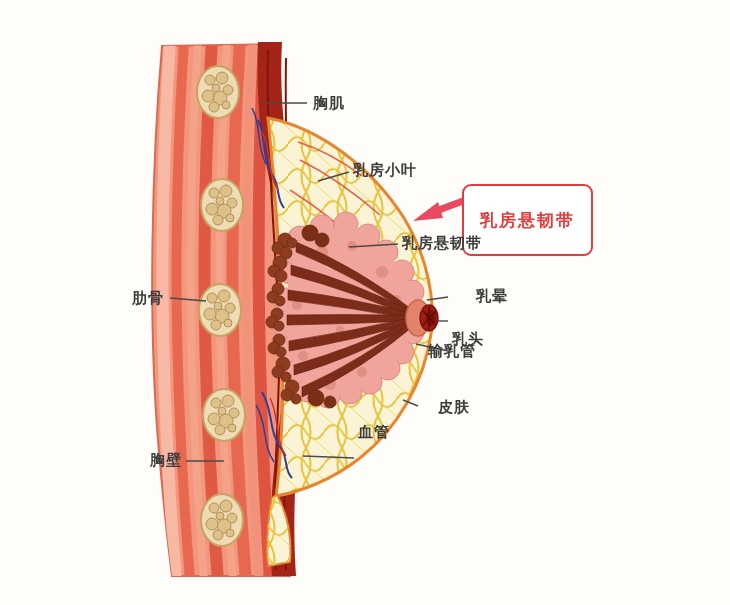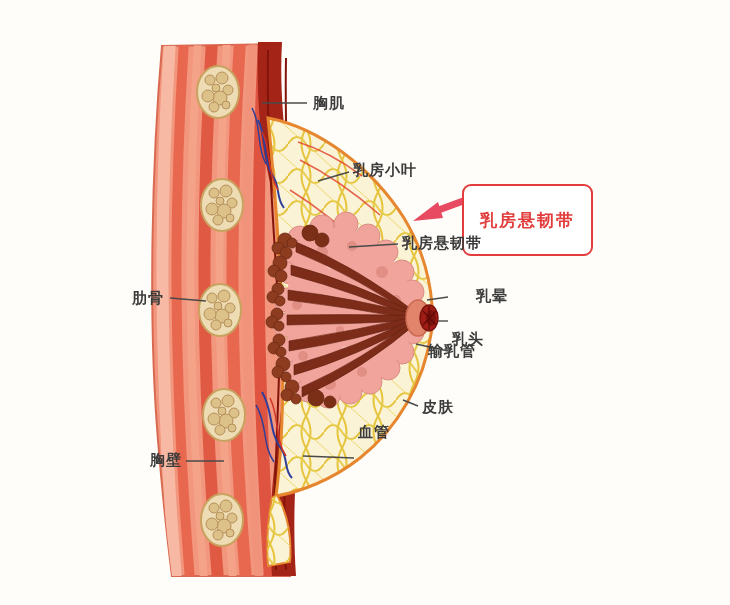--- a/index.html
+++ b/index.html
@@ -226,18 +226,18 @@
     </g>
   </svg>
 
   <div class="lbl" style="left:313px;top:103px">胸肌</div>
   <div class="lbl" style="left:353px;top:170px">乳房小叶</div>
   <div class="callout">乳房悬韧带</div>
   <div class="lbl" style="left:402px;top:243px">乳房悬韧带</div>
   <div class="lbl" style="left:476px;top:296px">乳晕</div>
   <div class="lbl" style="left:452px;top:339px">乳头</div>
   <div class="lbl" style="left:428px;top:351px">输乳管</div>
-  <div class="lbl" style="left:422px;top:407px">皮肤</div>
+  <div class="lbl" style="left:438px;top:407px">皮肤</div>
   <div class="lbl" style="left:358px;top:432px">血管</div>
   <div class="lbl lbl-right" style="left:132px;top:298px">肋骨</div>
   <div class="lbl" style="left:150px;top:460px">胸壁</div>
 
 </div>
 
 </body></html>

